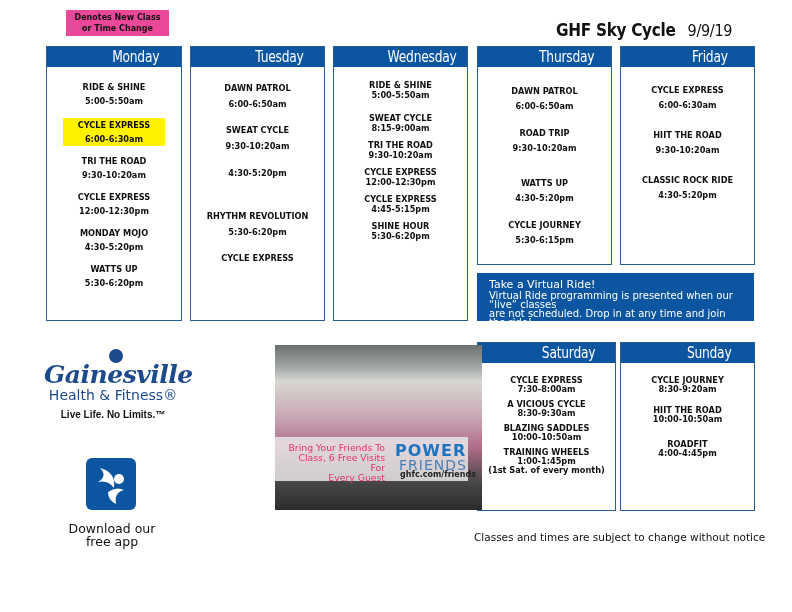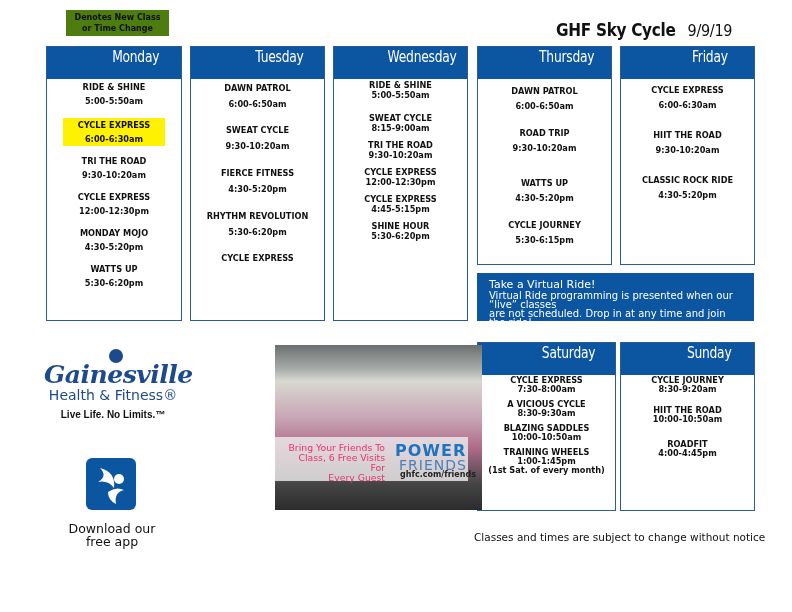--- a/index.html
+++ b/index.html
@@ -1,25 +1,25 @@
 <!DOCTYPE html>
 <html><head>
 <meta charset="utf-8">
 <style>
   html, body { margin:0; padding:0; background:#ffffff; }
   body { width:792px; height:612px; position:relative; overflow:hidden;
          font-family:"DejaVu Sans", sans-serif; color:#111; }
   .legend { position:absolute; left:66px; top:10px; width:103px; height:26px;
-            background:#4d7c0f; font-size:8px; font-weight:bold; text-align:center;
+            background:#ec4899; font-size:8px; font-weight:bold; text-align:center;
             line-height:11px; display:flex; flex-direction:column; justify-content:center; }
   .title { position:absolute; left:556px; top:20px; font-family:"DejaVu Sans Condensed","DejaVu Sans", sans-serif;
            font-size:17px; font-weight:bold; letter-spacing:-0.3px; }
   .title .date { font-weight:normal; font-size:16px; margin-left:12px; }
   .day { position:absolute; border:1.5px solid #2a5d96; box-sizing:border-box; background:#fff; }
-  .day .hdr { background:#0c55a0; color:#fff; text-align:center; font-size:15px; height:32px; line-height:20px;
+  .day .hdr { background:#0c55a0; color:#fff; text-align:center; font-size:15px; height:20px; line-height:20px;
               font-family:"DejaVu Sans", sans-serif; transform-origin:center; letter-spacing:-0.3px;padding-left:44px; }
   .day .hdr span { display:inline-block; transform:scaleX(0.82); }
   .classes { text-align:center; font-size:8.2px; font-weight:bold; }
   .cls { position:absolute; left:0; right:0; text-align:center; line-height:14px; }
   .hl { background:#fff200; margin:0 16px; }
   .banner { position:absolute; left:477px; top:273px; width:277px; height:48px; background:#0c55a0; color:#fff;
             box-sizing:border-box; padding:5px 12px; }
   .banner .bt { font-size:11px; }
   .banner .bb { font-size:10px; line-height:9px; }
   .logo { position:absolute; left:44px; top:348px; width:138px; }
@@ -86,21 +86,20 @@
   <div class="classes">
     <div class="cls" style="top:33px;line-height:16px;">
         <div>DAWN PATROL</div>
         <div>6:00-6:50am</div>
       </div>
     <div class="cls" style="top:75px;line-height:16px;">
         <div>SWEAT CYCLE</div>
         <div>9:30-10:20am</div>
       </div>
     <div class="cls" style="top:118px;line-height:16px;">
-        <div>FIERCE FITNESS</div>
         <div>4:30-5:20pm</div>
       </div>
     <div class="cls" style="top:161px;line-height:16px;">
         <div>RHYTHM REVOLUTION</div>
         <div>5:30-6:20pm</div>
       </div>
     <div class="cls" style="top:203px;line-height:16px;">
         <div>CYCLE EXPRESS</div>
       </div>
   </div>

